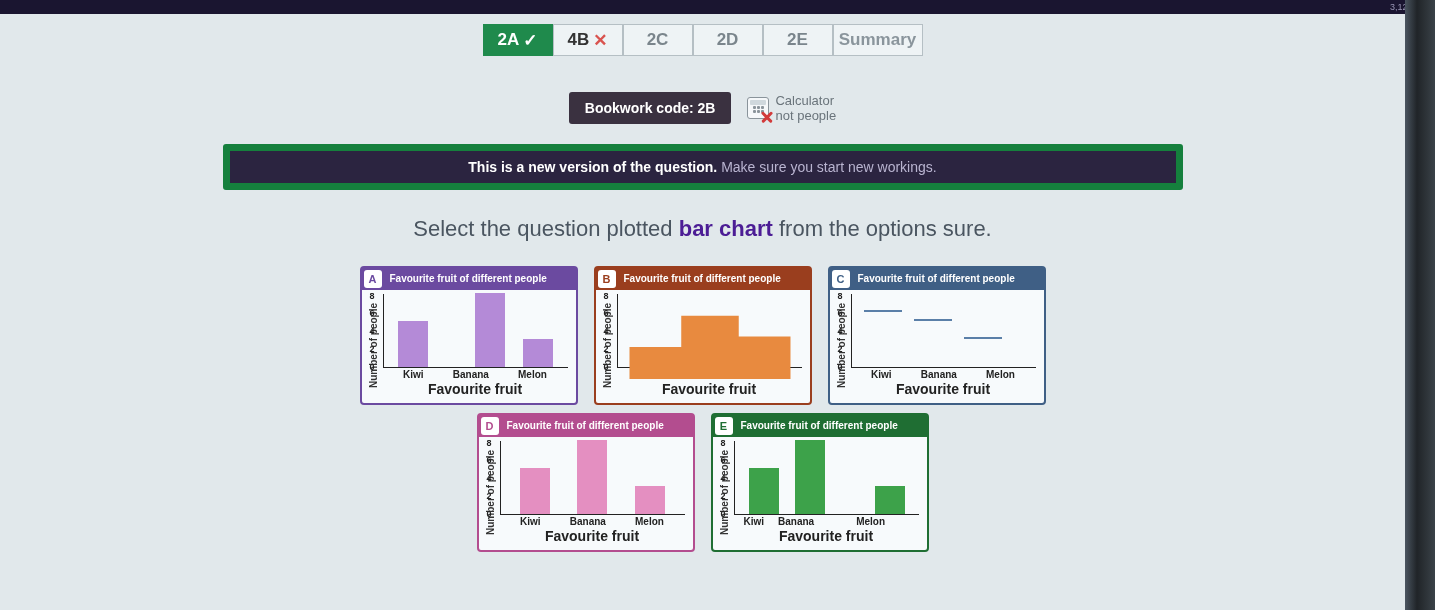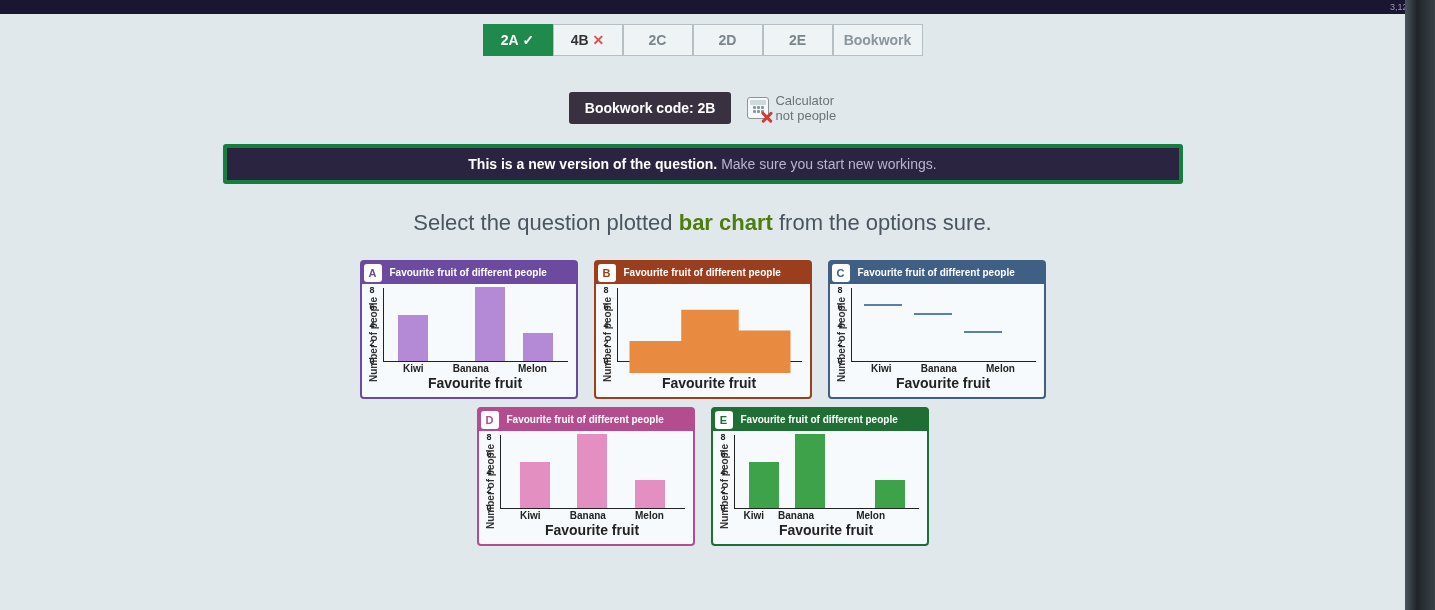--- a/index.html
+++ b/index.html
@@ -38,21 +38,21 @@
     gap:0;
     padding-top:10px;
   }
   .tab {
     min-width:70px;
     height:32px;
     border:1px solid #b5bfc4;
     background:#eef3f5;
     color:#7a858c;
     font-weight:700;
-    font-size:14px;
+    font-size:17px;
     display:flex;
     align-items:center;
     justify-content:center;
     gap:4px;
     cursor:pointer;
   }
   .tab.done{ background:#1f8a4c; color:#fff; border-color:#1f8a4c;}
   .tab.wrong { color:#333; }
   .tab.wrong .x { color:#d9534f; font-weight:900;}
   .tab.done .chk{ color:#fff;}
@@ -81,31 +81,31 @@
   }
   .calc-x::before,.calc-x::after{
     content:""; position:absolute; left:50%; top:50%; width:14px; height:2.5px;
     background:#d23b3b; border-radius:2px;
   }
   .calc-x::before{ transform:translate(-50%,-50%) rotate(45deg);}
   .calc-x::after{ transform:translate(-50%,-50%) rotate(-45deg);}
 
   .notice{
     margin:20px auto 0; width:960px;
-    background:#2b2440; color:#fff; border:4px solid #15803d; border-radius:3px;
+    background:#2b2440; color:#fff; border:7px solid #15803d; border-radius:3px;
     padding:8px 12px; font-size:14px; text-align:center;
   }
   .notice b{ font-weight:800;}
   .notice .rest{ color:#b9b4d0; font-weight:400;}
 
   .question{
     text-align:center; color:#4a5560; font-size:22px;
     margin-top:26px;
   }
-  .question b{ color:#4d7c0f;}
+  .question b{ color:#4c1d95;}
 
   .options-wrap{
     margin-top:24px;
     display:flex; flex-direction:column; align-items:center; gap:8px;
   }
   .row-opts{ display:flex; gap:16px;}
 
   .option{
     border:2px solid; border-radius:4px; background:#f7fafc;
     width:218px; padding:0; cursor:pointer;
@@ -178,21 +178,21 @@
     <div class="tab">
       <span>2C</span>
     </div>
     <div class="tab">
       <span>2D</span>
     </div>
     <div class="tab">
       <span>2E</span>
     </div>
     <div class="tab summary">
-      <span>Bookwork</span>
+      <span>Summary</span>
     </div>
   </div>
 
   <div class="code-row">
     <div class="bookwork">Bookwork code: 2B</div>
     <div class="calc">
       <div class="calc-icon">
         <div class="scr"></div>
         <div class="row">
             <div class="dot"></div>

